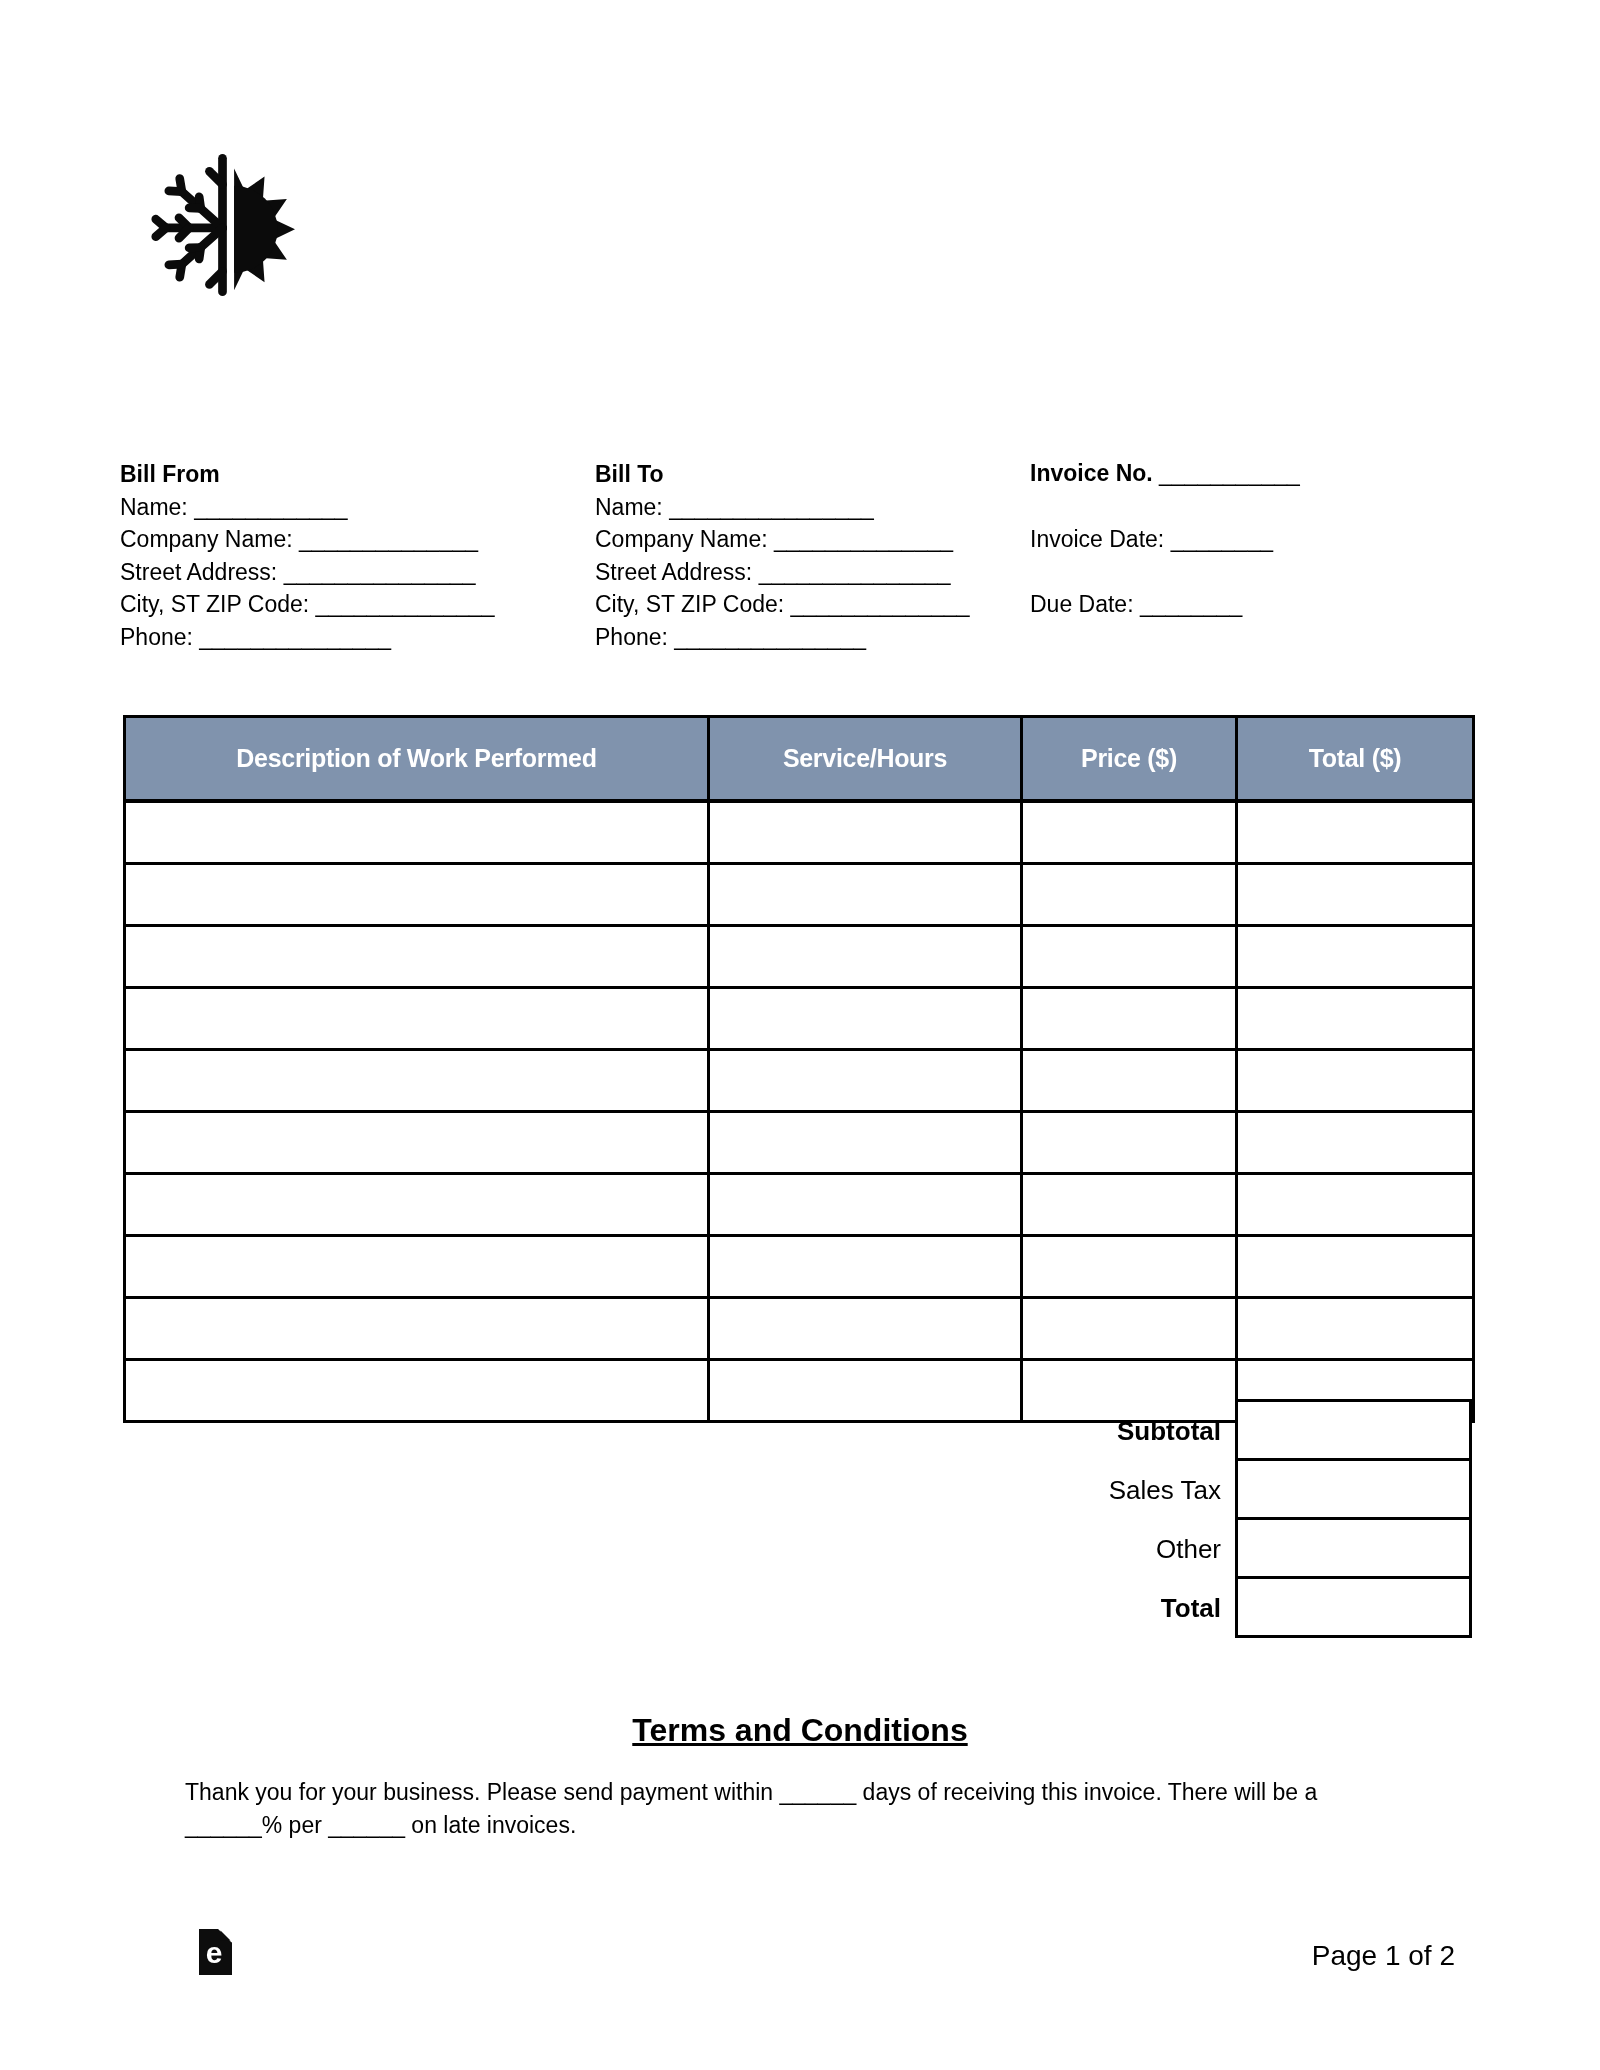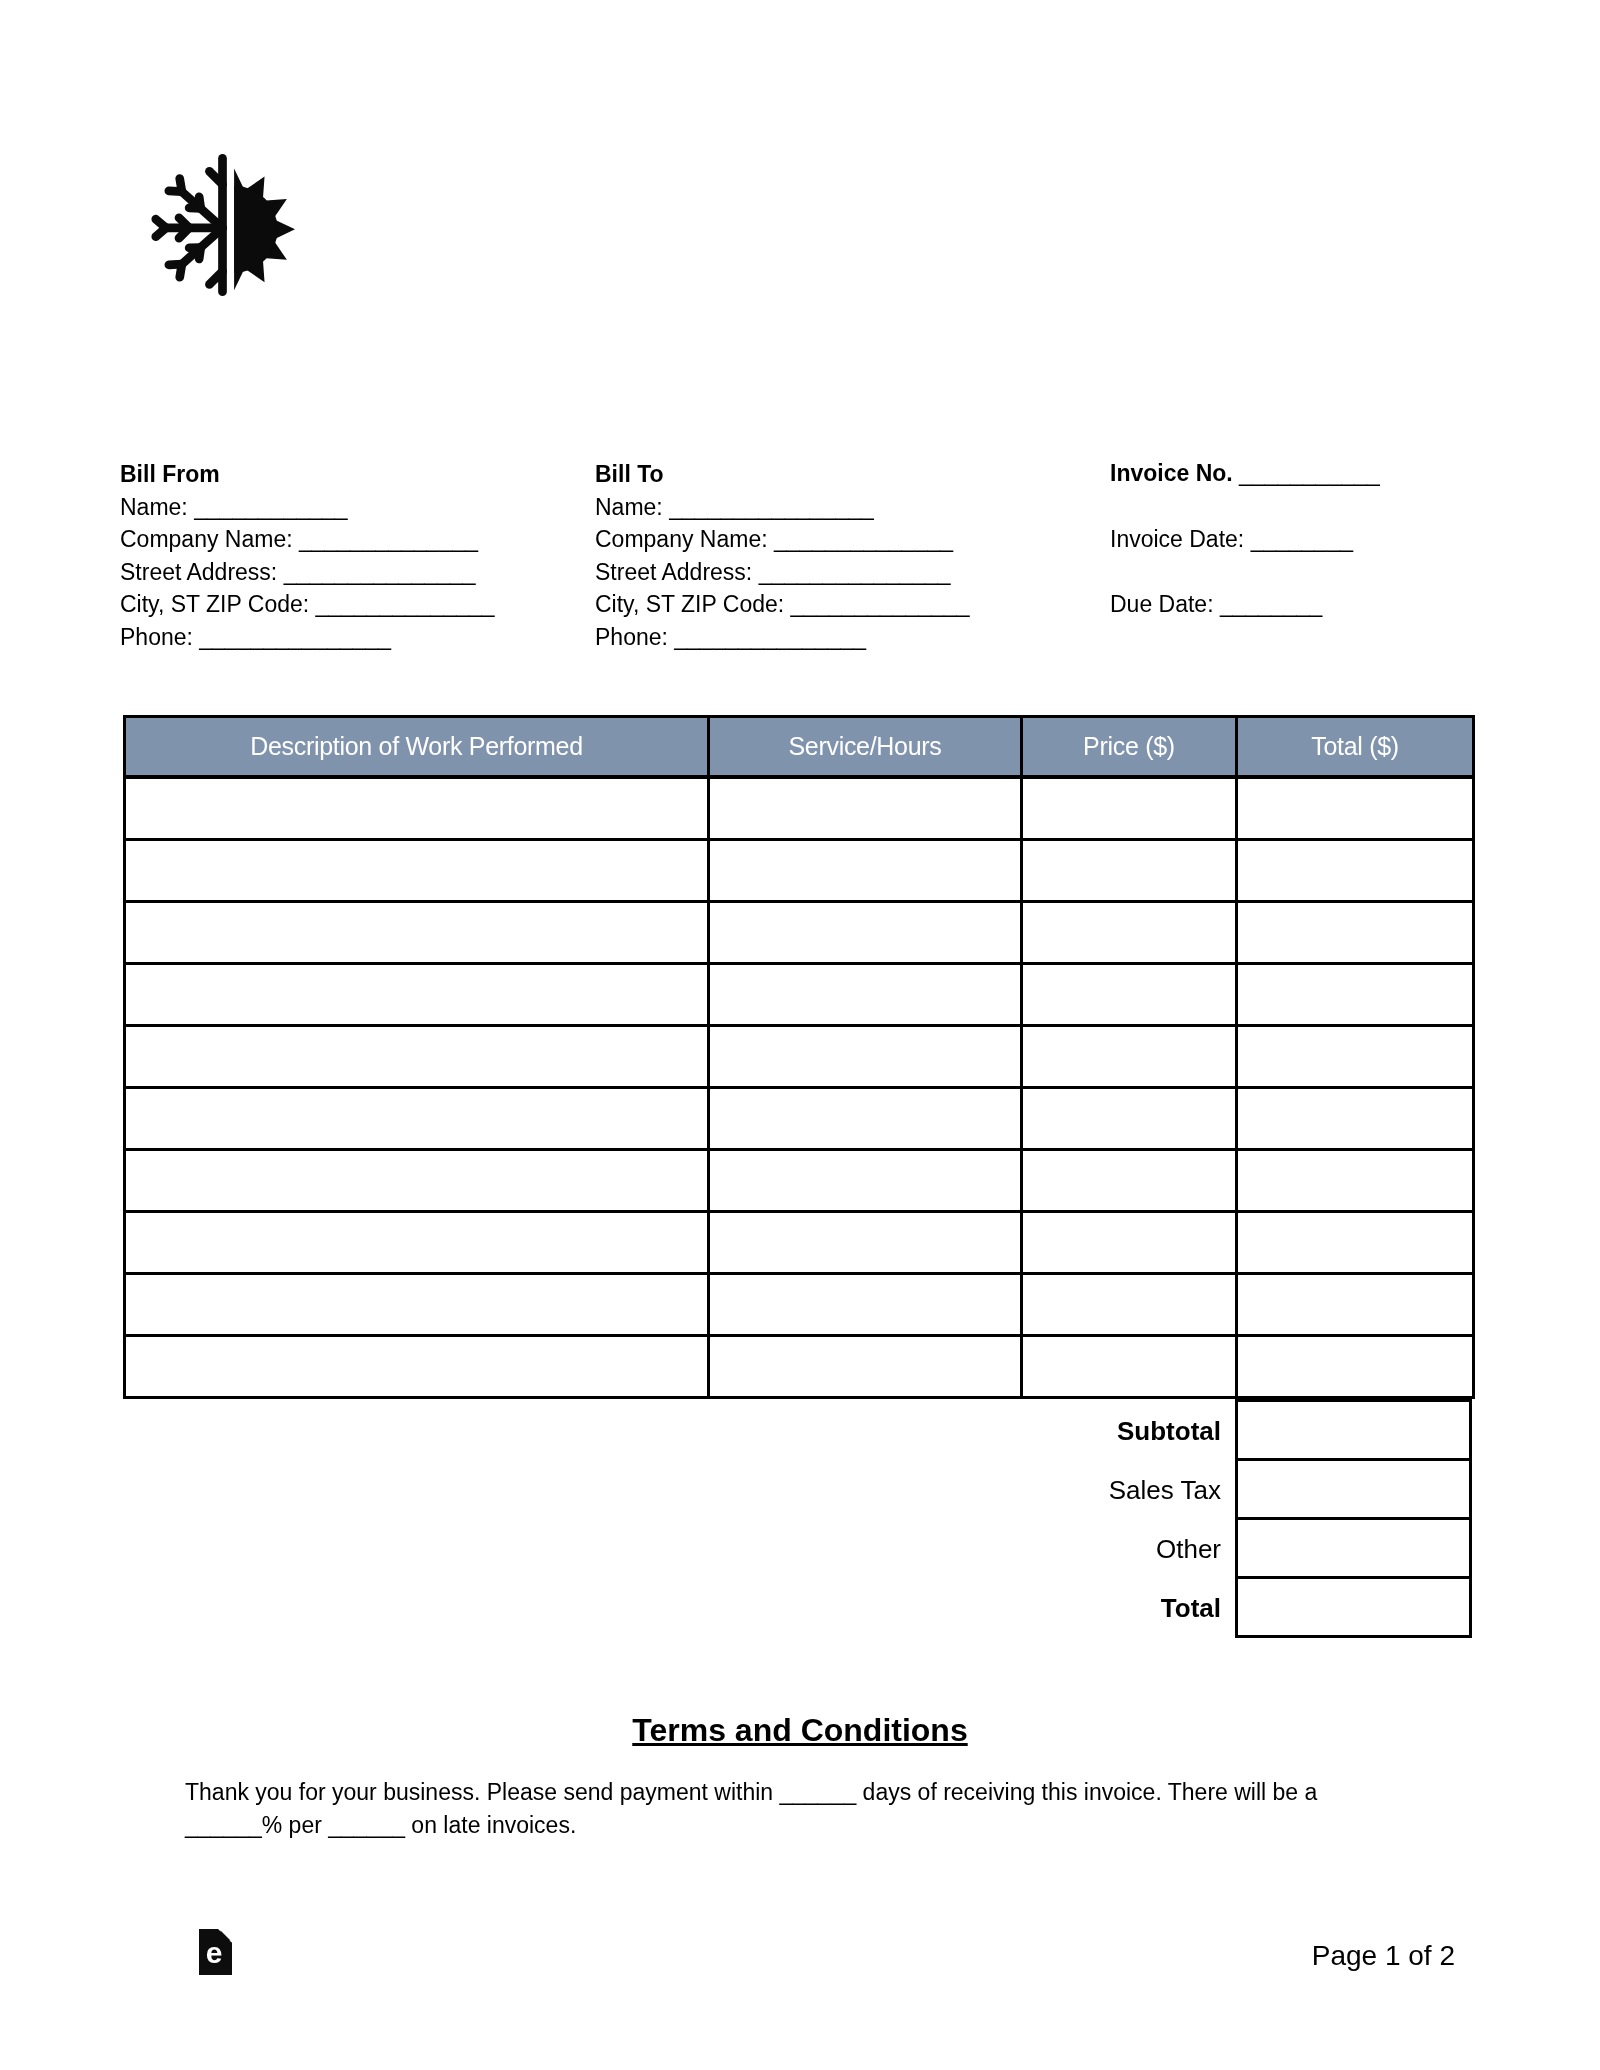--- a/index.html
+++ b/index.html
@@ -15,37 +15,37 @@
   .logo{position:absolute;left:150px;top:146px;width:145px;height:158px;}
   .doc-title{
     position:absolute;left:908px;top:310px;
     font-size:72px;font-weight:bold;letter-spacing:-1px;white-space:nowrap;
   }
   
   .col{position:absolute;top:458px;font-size:23px;line-height:32.5px;white-space:nowrap;}
   .col .hd{font-weight:bold;}
   .col-from{left:120px;}
   .col-to{left:595px;}
-  .inv-line{position:absolute;left:1110px;font-size:23px;white-space:nowrap;}
+  .inv-line{position:absolute;left:1030px;font-size:23px;white-space:nowrap;}
   .inv-no{top:460px;}
   .inv-no .hd{font-weight:bold;}
   .inv-date{top:526px;}
   .inv-due{top:591px;}
   
   table.work{
     position:absolute;left:123px;top:715px;
     width:1349px;border-collapse:collapse;table-layout:fixed;
     background:#fff;
   }
   table.work th{
     background:#8093ad;color:#ffffff;
-    font-size:25px;font-weight:normal;letter-spacing:-0.3px;
+    font-size:25px;font-weight:bold;letter-spacing:-0.3px;
     text-align:center;vertical-align:middle;
     height:57px;border:3px solid #000;border-bottom:4px solid #000;
-    padding:0;
+    padding:12px;
   }
   table.work td{
     border:3px solid #000;height:59px;padding:0;background:#fff;
   }
   
   .sum-label{
     position:absolute;left:123px;width:1098px;height:59px;
     display:flex;align-items:center;justify-content:flex-end;
     font-size:26px;white-space:nowrap;
   }

